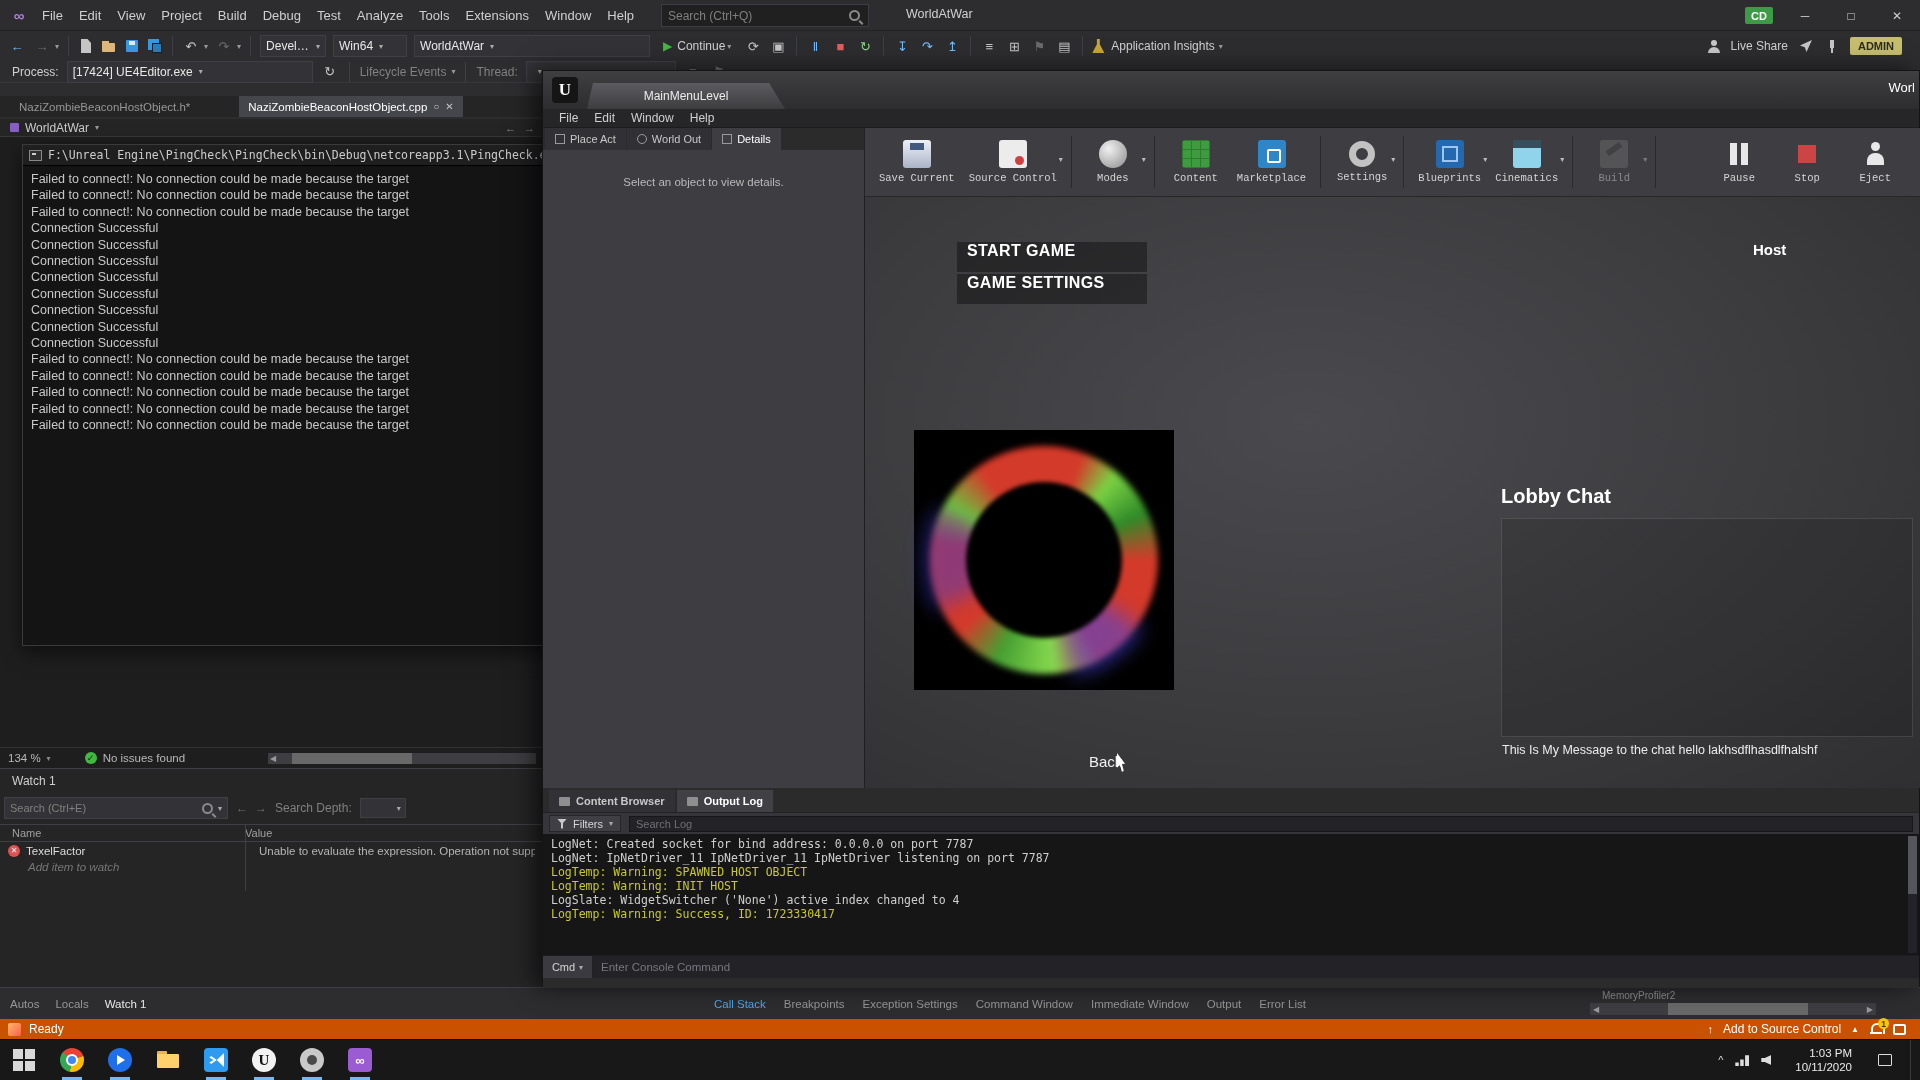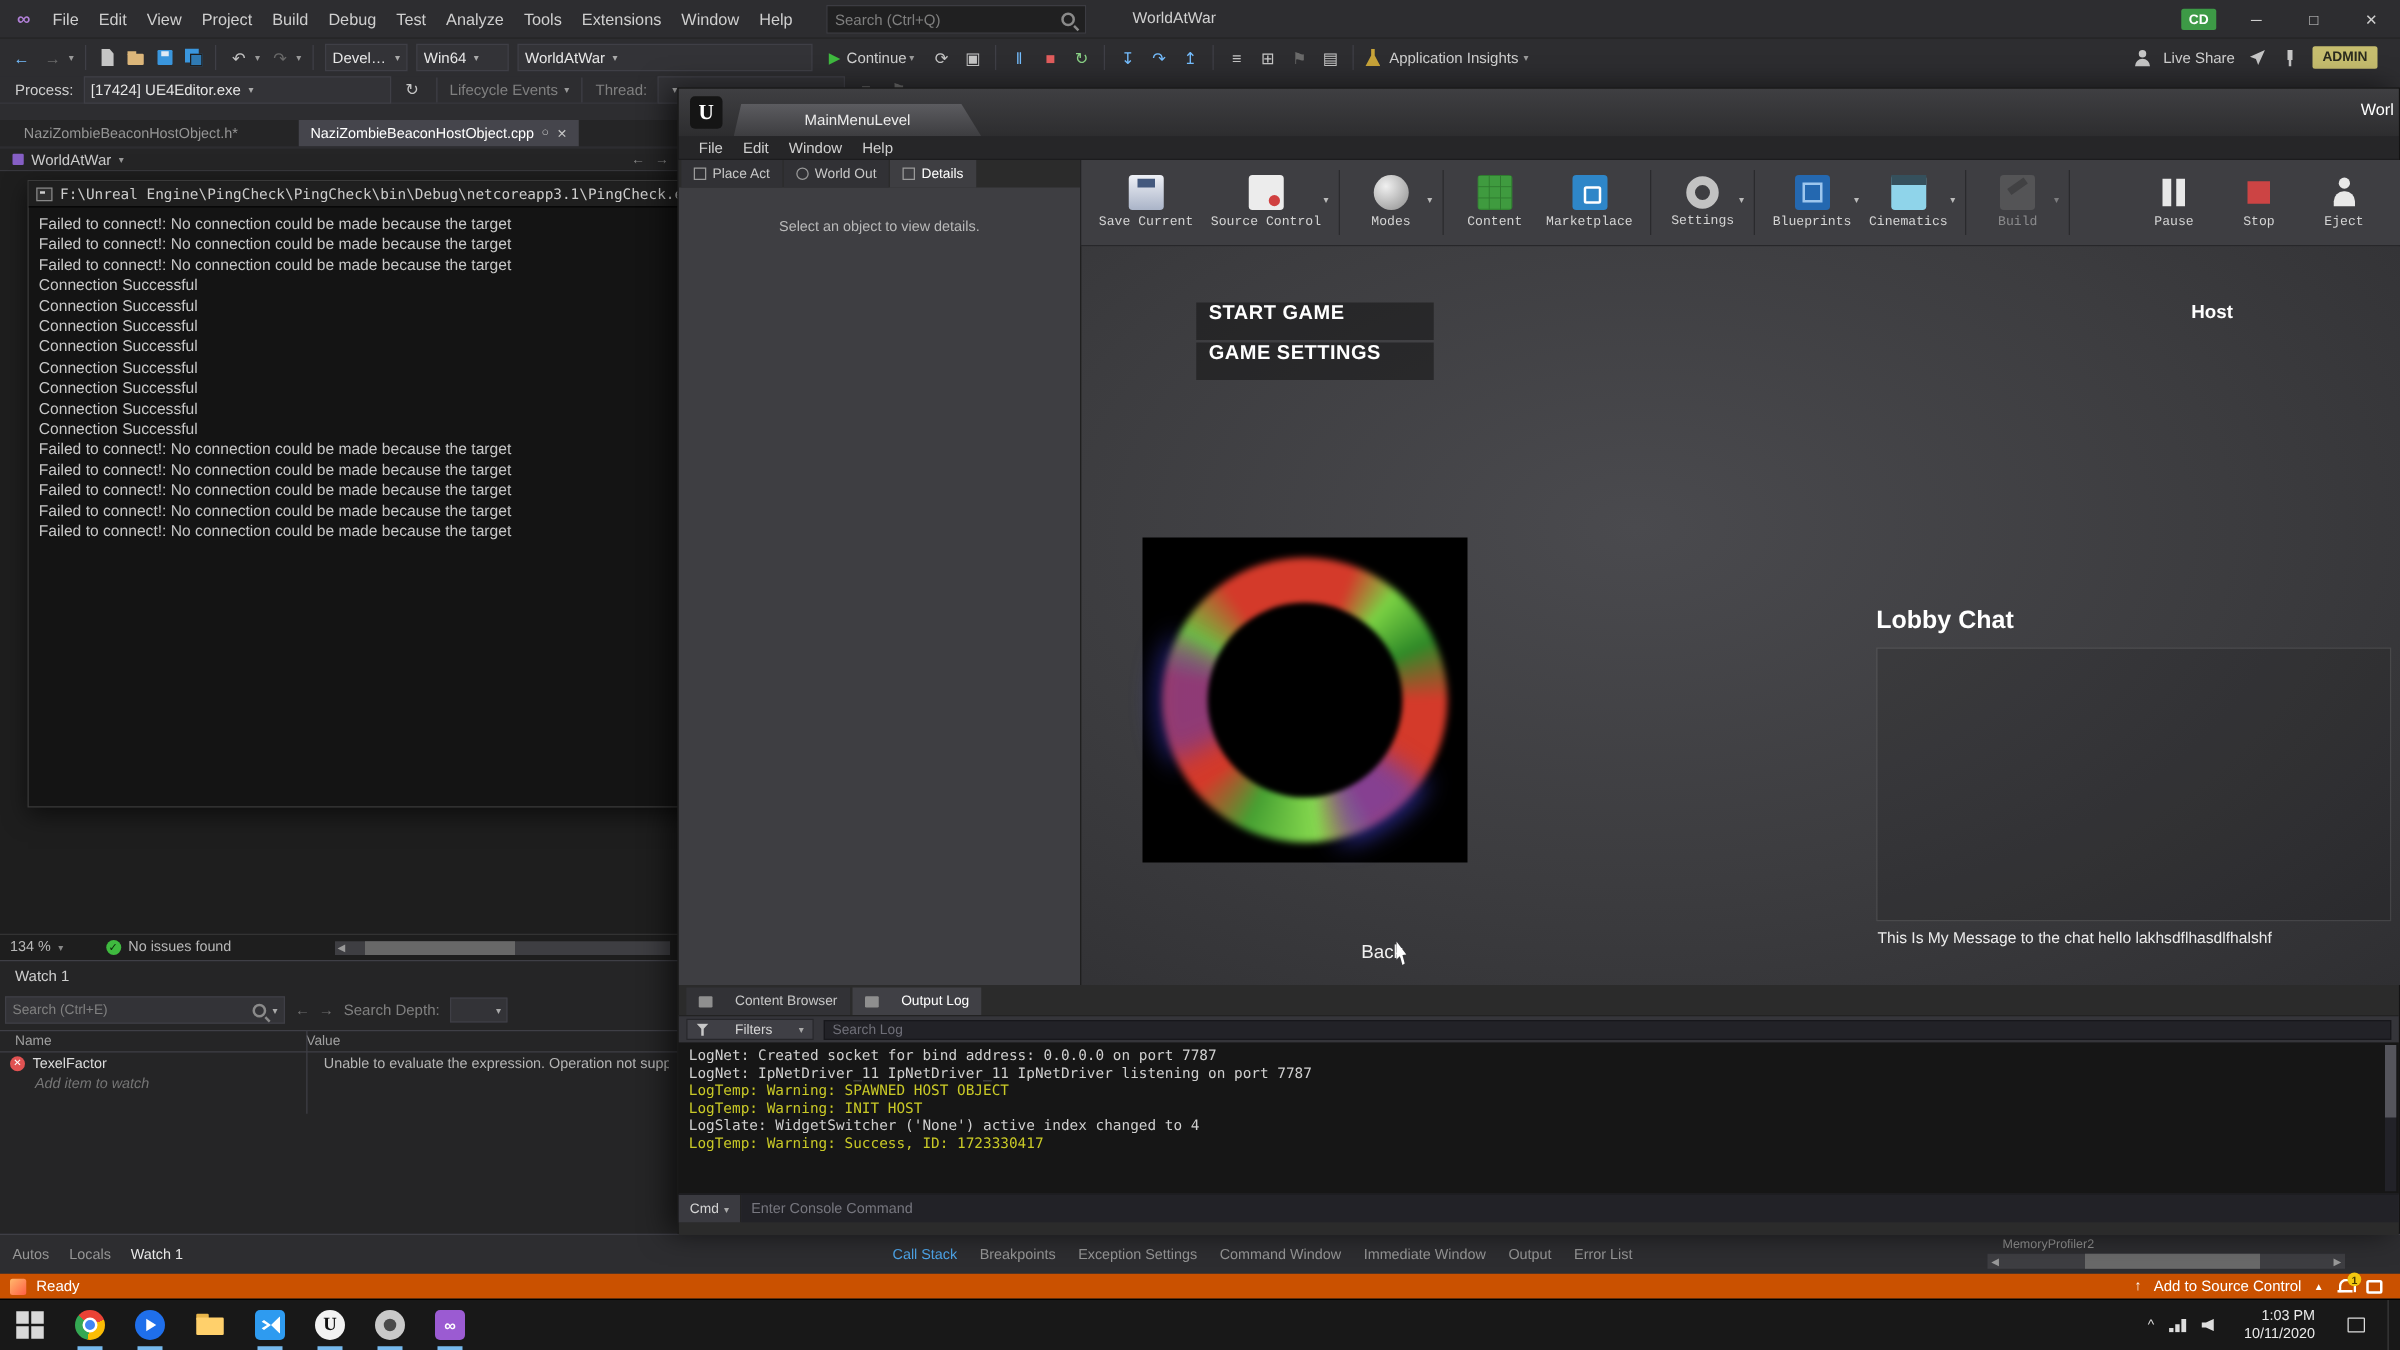--- a/index.html
+++ b/index.html
@@ -217,25 +217,25 @@
   .spinner .ring{position:absolute;inset:16px;border-radius:50%;background:conic-gradient(from -20deg,#d43a2a 0deg,#d43a2a 40deg,#7ad143 60deg,#2f8a28 85deg,#d43a2a 110deg,#d43a2a 170deg,#86d94e 195deg,#46a032 225deg,#d43a2a 250deg,#d43a2a 300deg,#6fc23e 320deg,#d43a2a 345deg,#d43a2a 360deg);filter:blur(3px);}
   .spinner .glow{position:absolute;inset:8px;border-radius:50%;background:conic-gradient(from 90deg,transparent 0 30deg,rgba(70,70,230,.55) 40deg 70deg,transparent 80deg 150deg,rgba(60,60,210,.45) 160deg 200deg,transparent 210deg 360deg);filter:blur(9px);}
   .spinner .hole{position:absolute;inset:52px;background:#000;border-radius:50%;filter:blur(2px);}
   .lobby-title{position:absolute;left:636px;top:288px;color:#fff;font-weight:bold;font-size:20px;}
   .chat-box{position:absolute;left:636px;top:321px;width:412px;height:219px;border:1px solid rgba(255,255,255,.12);background:rgba(0,0,0,.12);}
   .chat-msg{position:absolute;left:637px;top:546px;width:440px;color:#ececec;font-size:12.5px;}
   .back-label{position:absolute;left:224px;top:556px;color:#f0f0f0;font-size:15px;}
   .mouse-cursor{position:absolute;left:252px;top:556px;width:13px;height:19px;background:#fff;clip-path:polygon(0 0,0 78%,23% 62%,38% 100%,52% 94%,38% 58%,62% 56%);filter:drop-shadow(1px 1px 1px #000);}
 
   .ue-bottabs{position:absolute;left:0;top:717px;width:100%;height:24px;background:#2b2b2b;display:flex;align-items:flex-end;gap:2px;padding-left:6px;}
-  .ue-btab{height:22px;display:flex;align-items:center;gap:18px;padding:0 10px;font-size:11px;color:#c8c8c8;background:#323236;}
+  .ue-btab{height:22px;display:flex;align-items:center;gap:6px;padding:0 10px;font-size:11px;color:#c8c8c8;background:#323236;font-weight:bold;}
   .ue-btab.active{background:#404045;color:#fff;}
   .bt-ic{width:11px;height:9px;background:#8f8f8f;border-radius:1px;}
   .ue-filterrow{position:absolute;left:0;top:741px;width:100%;height:22px;background:#35353a;display:flex;align-items:center;gap:8px;padding:0 6px;border-top:1px solid #222;}
-  .filters-btn{display:flex;align-items:center;gap:21px;height:17px;background:#3f3f45;border:1px solid #26262a;padding:0 7px;font-size:11px;color:#d6d6d6;}
+  .filters-btn{display:flex;align-items:center;gap:6px;height:17px;background:#3f3f45;border:1px solid #26262a;padding:0 7px;font-size:11px;color:#d6d6d6;}
   .ic-funnel{width:10px;height:10px;background:#c8c8c8;clip-path:polygon(0 0,100% 0,60% 45%,60% 100%,40% 100%,40% 45%);}
   .log-search{flex:1;height:16px;background:#222227;border:1px solid #17171b;display:flex;align-items:center;padding:0 6px;font-size:11px;color:#6f6f78;}
   .ue-log{position:absolute;left:0;top:763px;width:100%;height:121px;background:#161616;padding:3px 8px;}
   .log-line{font-family:"DejaVu Sans Mono","Liberation Mono",monospace;font-size:11.5px;line-height:14px;color:#cfcfcf;white-space:nowrap;overflow:hidden;}
   .log-line.warn{color:#c9c927;}
   .ue-log .vscroll{position:absolute;right:2px;top:2px;width:9px;height:117px;background:#222228;}
   .ue-log .vscroll .thumb{position:absolute;left:0;top:0;width:9px;height:58px;background:#55555c;}
   .ue-cmdrow{position:absolute;left:0;top:884px;width:100%;height:23px;background:#2f2f35;display:flex;align-items:center;gap:0;border-top:1px solid #1d1d21;}
   .cmd-btn{width:50px;height:100%;background:#3a3a40;border-right:1px solid #222;display:flex;align-items:center;justify-content:center;gap:4px;font-size:11px;color:#d6d6d6;}
   .cmd-input{flex:1;height:100%;display:flex;align-items:center;padding:0 8px;font-family:"DejaVu Sans Mono","Liberation Mono",monospace;font-size:11.5px;color:#77777f;background:#222227;}

